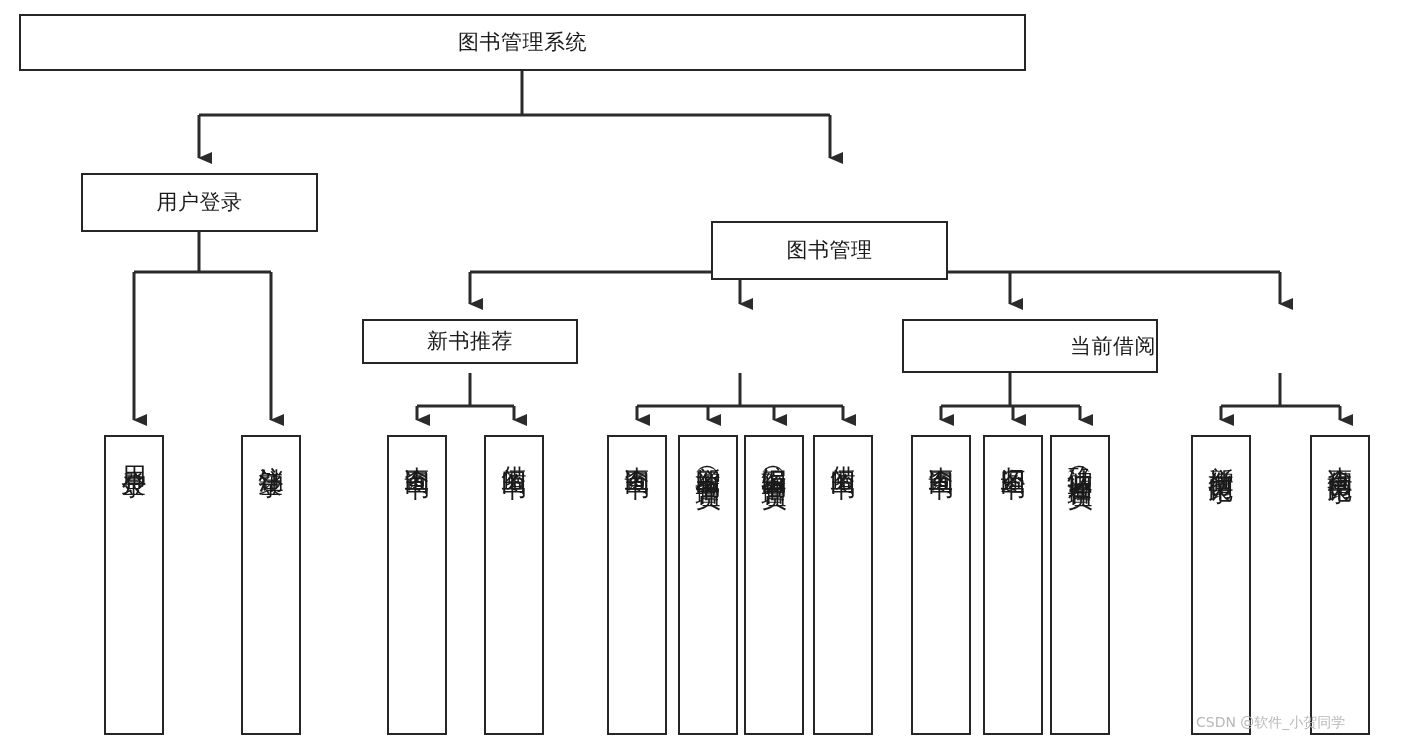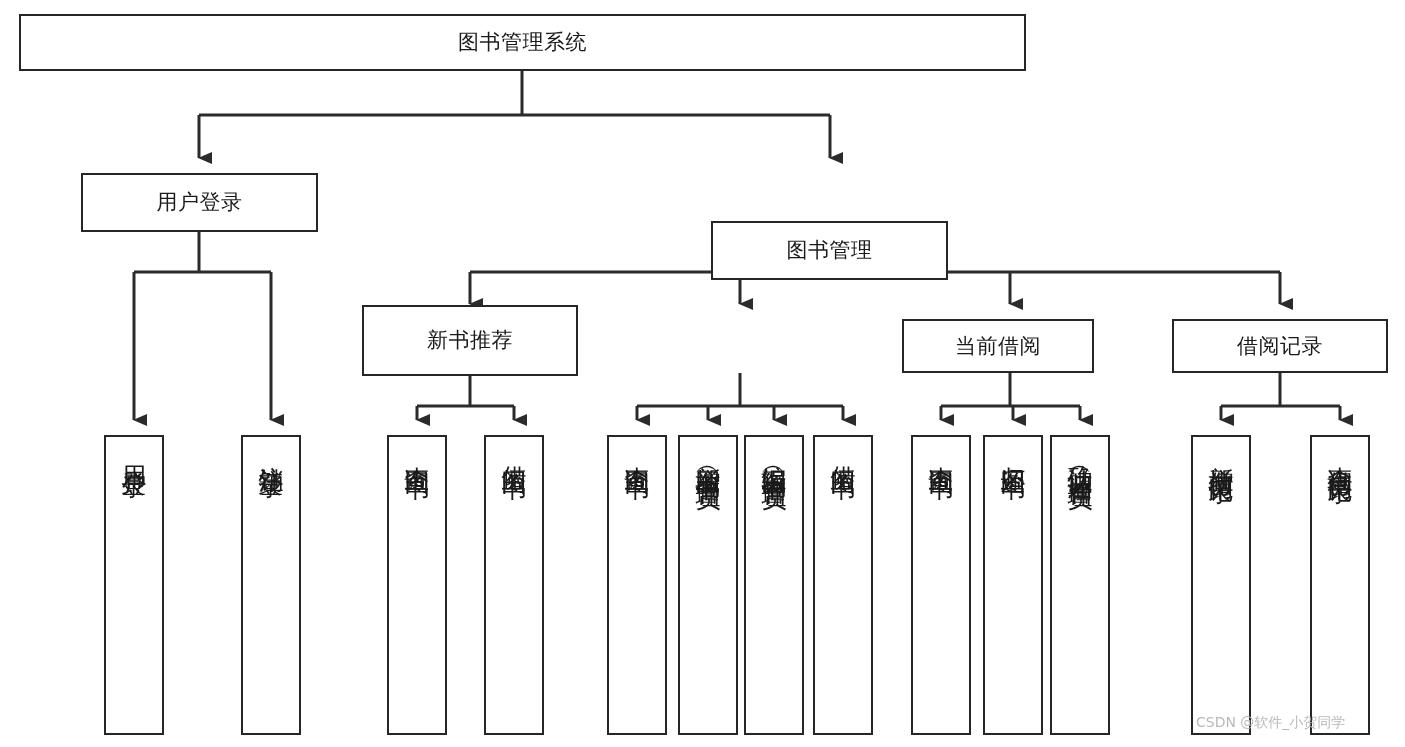--- a/index.html
+++ b/index.html
@@ -132,28 +132,25 @@
     <span class="lbl">图书管理系统</span>
   </div>
 
   <div class="node h-node" style="left:81px; top:173px; width:237px; height:59px;">
     <span class="lbl">用户登录</span>
   </div>
   <div class="node h-node" style="left:711px; top:173px; width:237px; height:59px;margin-top:48px;">
     <span class="lbl">图书管理</span>
   </div>
 
-  <div class="node h-node" style="left:362px; top:305px; width:216px; height:71px;">
+  <div class="node h-node" style="left:362px; top:319px; width:216px; height:45px;">
     <span class="lbl">新书推荐</span>
   </div>
-  <div class="node h-node" style="left:902px; top:319px; width:192px; height:54px;">
+  <div class="node h-node" style="left:902px; top:319px; width:256px; height:54px;justify-content:flex-end;">
     <span class="lbl">当前借阅</span>
-  </div>
-  <div class="node h-node" style="left:1172px; top:319px; width:216px; height:54px;">
-    <span class="lbl">借阅记录</span>
   </div>
 
   <div class="node v-node" style="left:104px; top:435px; width:60px; height:300px;">
     <span class="lbl">用户登录</span>
   </div>
   <div class="node v-node" style="left:241px; top:435px; width:60px; height:300px;">
     <span class="lbl">注销登录</span>
   </div>
 
   <div class="node v-node" style="left:387px; top:435px; width:60px; height:300px;">

